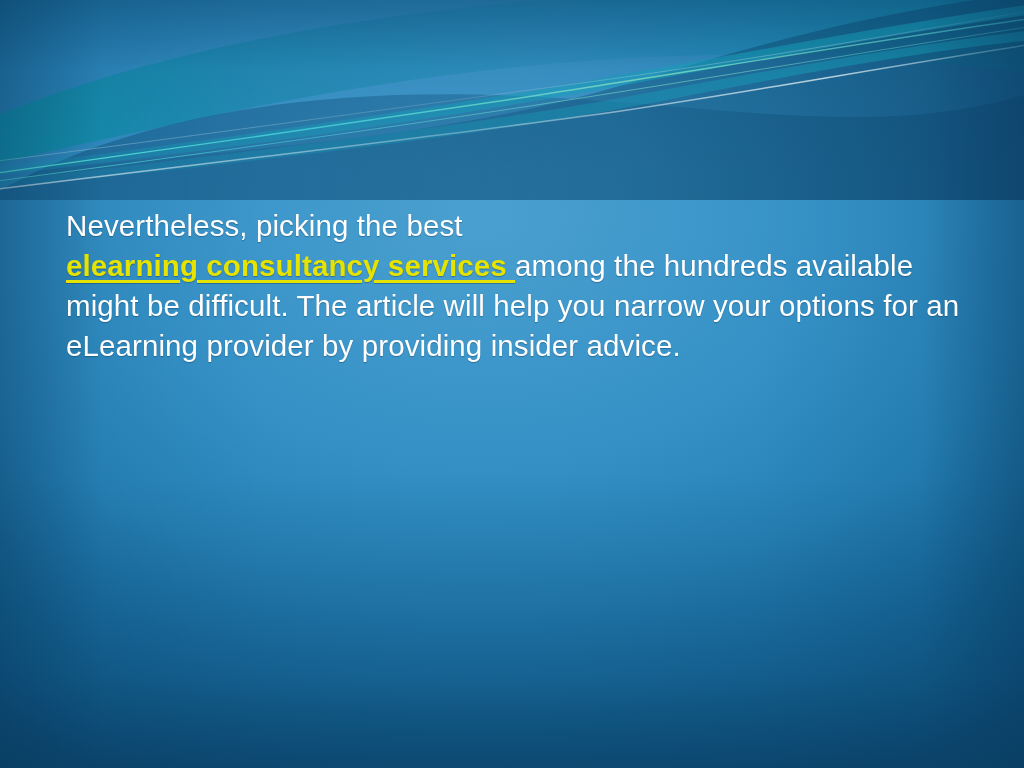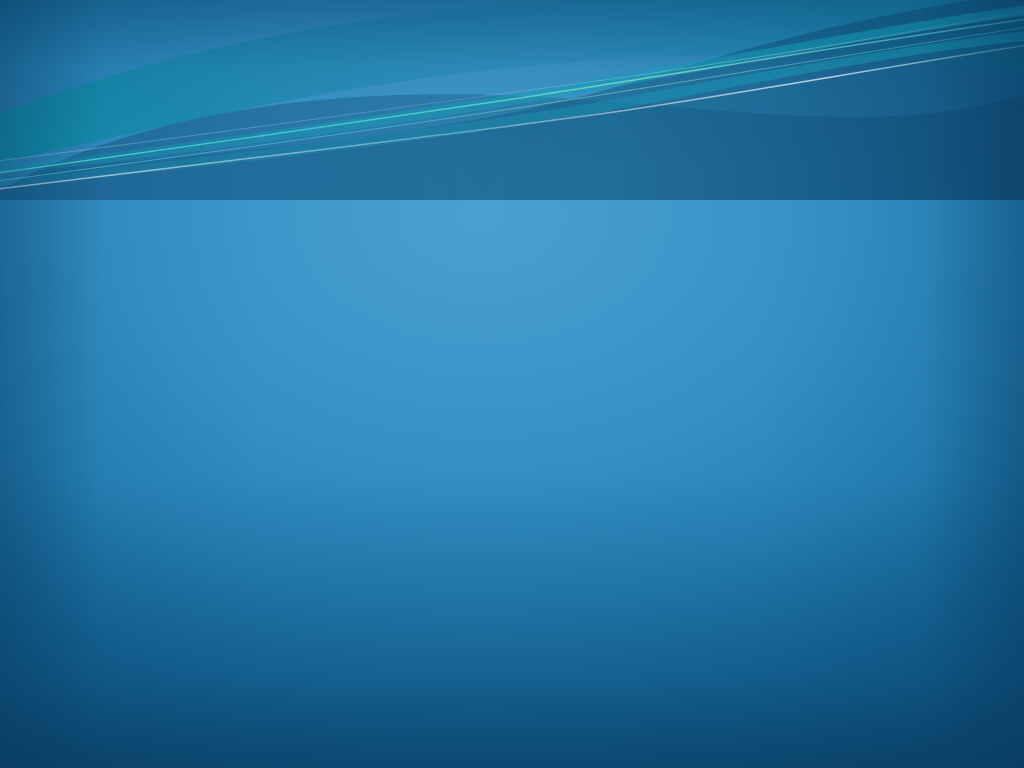--- a/index.html
+++ b/index.html
@@ -142,14 +142,15 @@
 
     <path d="M 1034,18 C 880,40 700,70 520,98 C 350,124 160,150 -10,174" fill="none" stroke="url(#gCyanLine)" stroke-width="1.4"></path>
     <path d="M 1034,26 C 890,48 710,78 530,106 C 360,132 170,158 -10,182" fill="none" stroke="url(#gCyanLine)" stroke-width="1" opacity="0.7"></path>
     <path d="M 1034,44 C 900,64 740,94 600,114 C 440,136 200,164 -10,190" fill="none" stroke="url(#gWhiteLine)" stroke-width="1.5"></path>
     <path d="M -10,162 C 180,138 380,110 560,86 C 740,62 900,34 1034,10" fill="none" stroke="url(#gWhiteLine)" stroke-width="0.9" opacity="0.55"></path>
   </svg>
 
   <div class="bg-vignette"></div>
   <div class="bg-sides"></div>
 
+  <div class="body-text"><span>Nevertheless, picking the best </span><a class="link" href="#">elearning consultancy services </a><span>among the hundreds available might be difficult. The article will help you narrow your options for an eLearning provider by providing insider advice.</span></div>
 
 </div>
 
 </body></html>

